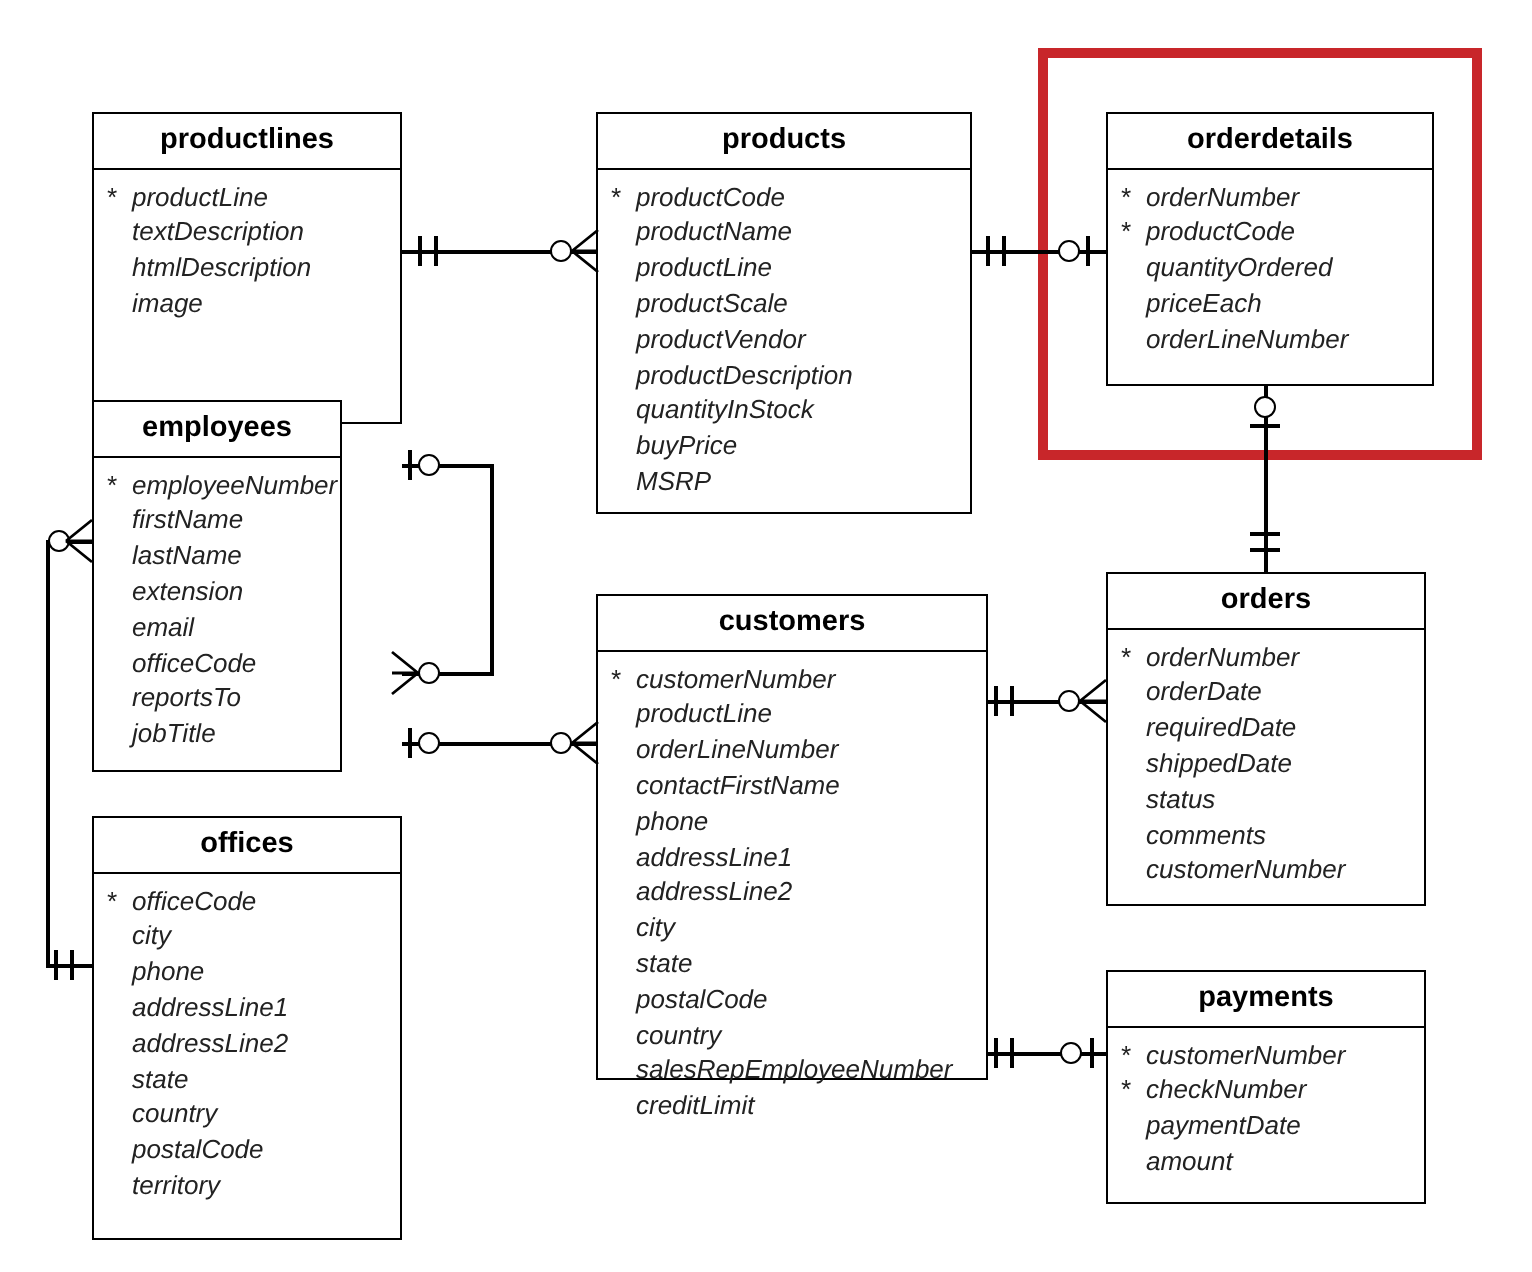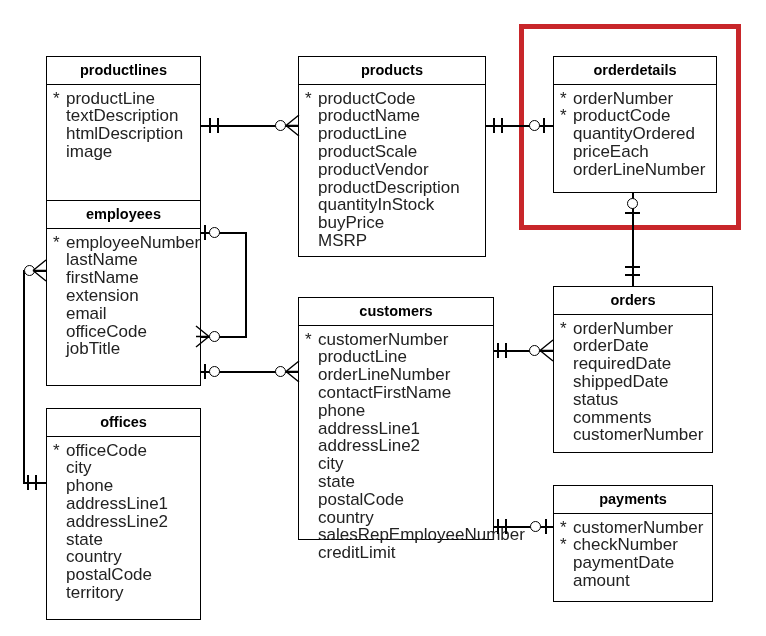--- a/index.html
+++ b/index.html
@@ -5,21 +5,21 @@
   html,body{margin:0;padding:0;background:#ffffff;}
   body{font-family:"Liberation Sans","DejaVu Sans",sans-serif;}
   #canvas{position:relative;width:766px;height:636px;background:#ffffff;overflow:hidden;}
 
   .entity{position:absolute;border:1.5px solid #000;background:#fff;box-sizing:border-box;z-index:5;}
   .entity .ent-title{
     text-align:center;font-weight:bold;font-size:14.5px;color:#000;
     padding:5px 4px 5px 4px;border-bottom:1.5px solid #000;line-height:1.15;
   }
   .entity .ent-attrs{padding:5px 4px 6px 6px;}
-  .attr{font-size:17px;color:#222;line-height:17.8px;white-space:nowrap;padding-left:13px;position:relative;}
+  .attr{font-size:13px;color:#222;line-height:17.8px;white-space:nowrap;padding-left:13px;position:relative;font-style:italic;}
   .attr.pk{padding-left:0;}
   .attr.pk .star{display:inline-block;width:13px;color:#222;}
 
   .hl-box{position:absolute;border:5px solid #c8262a;box-sizing:border-box;z-index:1;background:transparent;}
 
   .conn{position:absolute;background:#000;z-index:2;}
   .conn.h{height:1.6px;}
   .conn.v{width:1.6px;}
 
   .tick{position:absolute;background:#000;z-index:6;}
@@ -140,29 +140,30 @@
     <div class="ent-title">orderdetails</div>
     <div class="ent-attrs">
       <div class="attr pk"><span class="star">*</span><span>orderNumber</span></div>
       <div class="attr pk"><span class="star">*</span><span>productCode</span></div>
       <div class="attr">quantityOrdered</div>
       <div class="attr">priceEach</div>
       <div class="attr">orderLineNumber</div>
     </div>
   </div>
 
-  <div class="entity" style="left:46px;top:200px;width:155px;height:186px;">
+  <div class="entity" style="left:46px;top:200px;width:125px;height:186px;">
     <div class="ent-title">employees</div>
     <div class="ent-attrs">
       <div class="attr pk"><span class="star">*</span><span>employeeNumber</span></div>
+      <div class="attr">firstName</div>
       <div class="attr">lastName</div>
-      <div class="attr">firstName</div>
       <div class="attr">extension</div>
       <div class="attr">email</div>
       <div class="attr">officeCode</div>
+      <div class="attr">reportsTo</div>
       <div class="attr">jobTitle</div>
     </div>
   </div>
 
   <div class="entity" style="left:298px;top:297px;width:196px;height:243px;">
     <div class="ent-title">customers</div>
     <div class="ent-attrs">
       <div class="attr pk"><span class="star">*</span><span>customerNumber</span></div>
       <div class="attr">productLine</div>
       <div class="attr">orderLineNumber</div>

